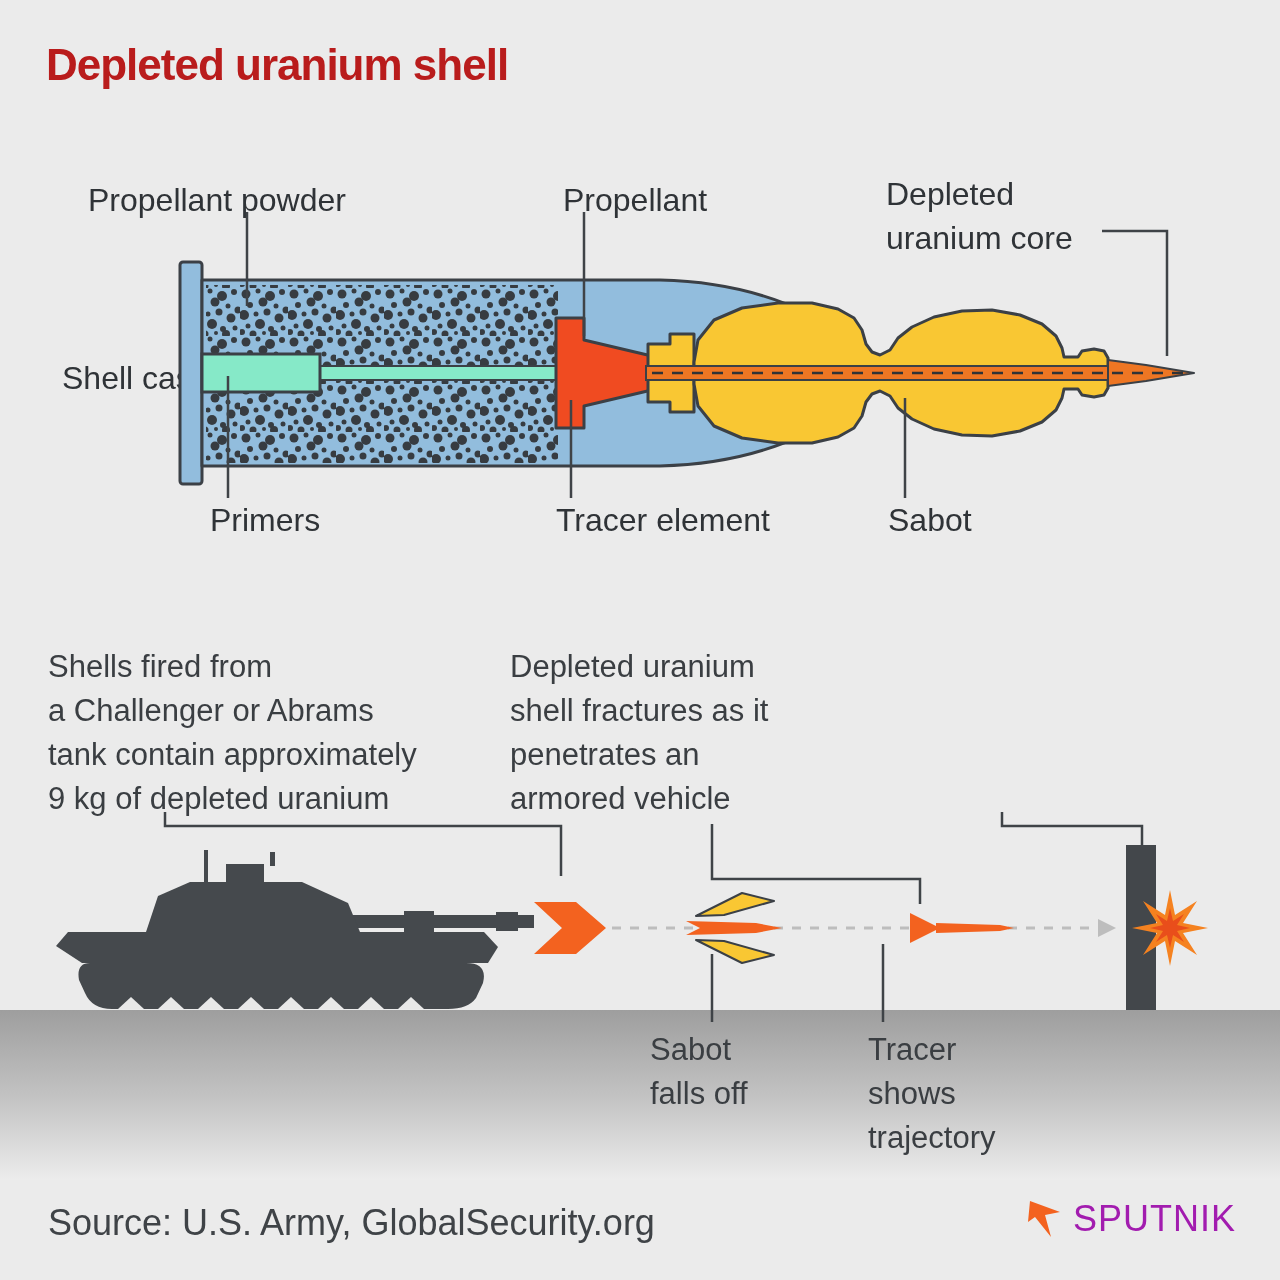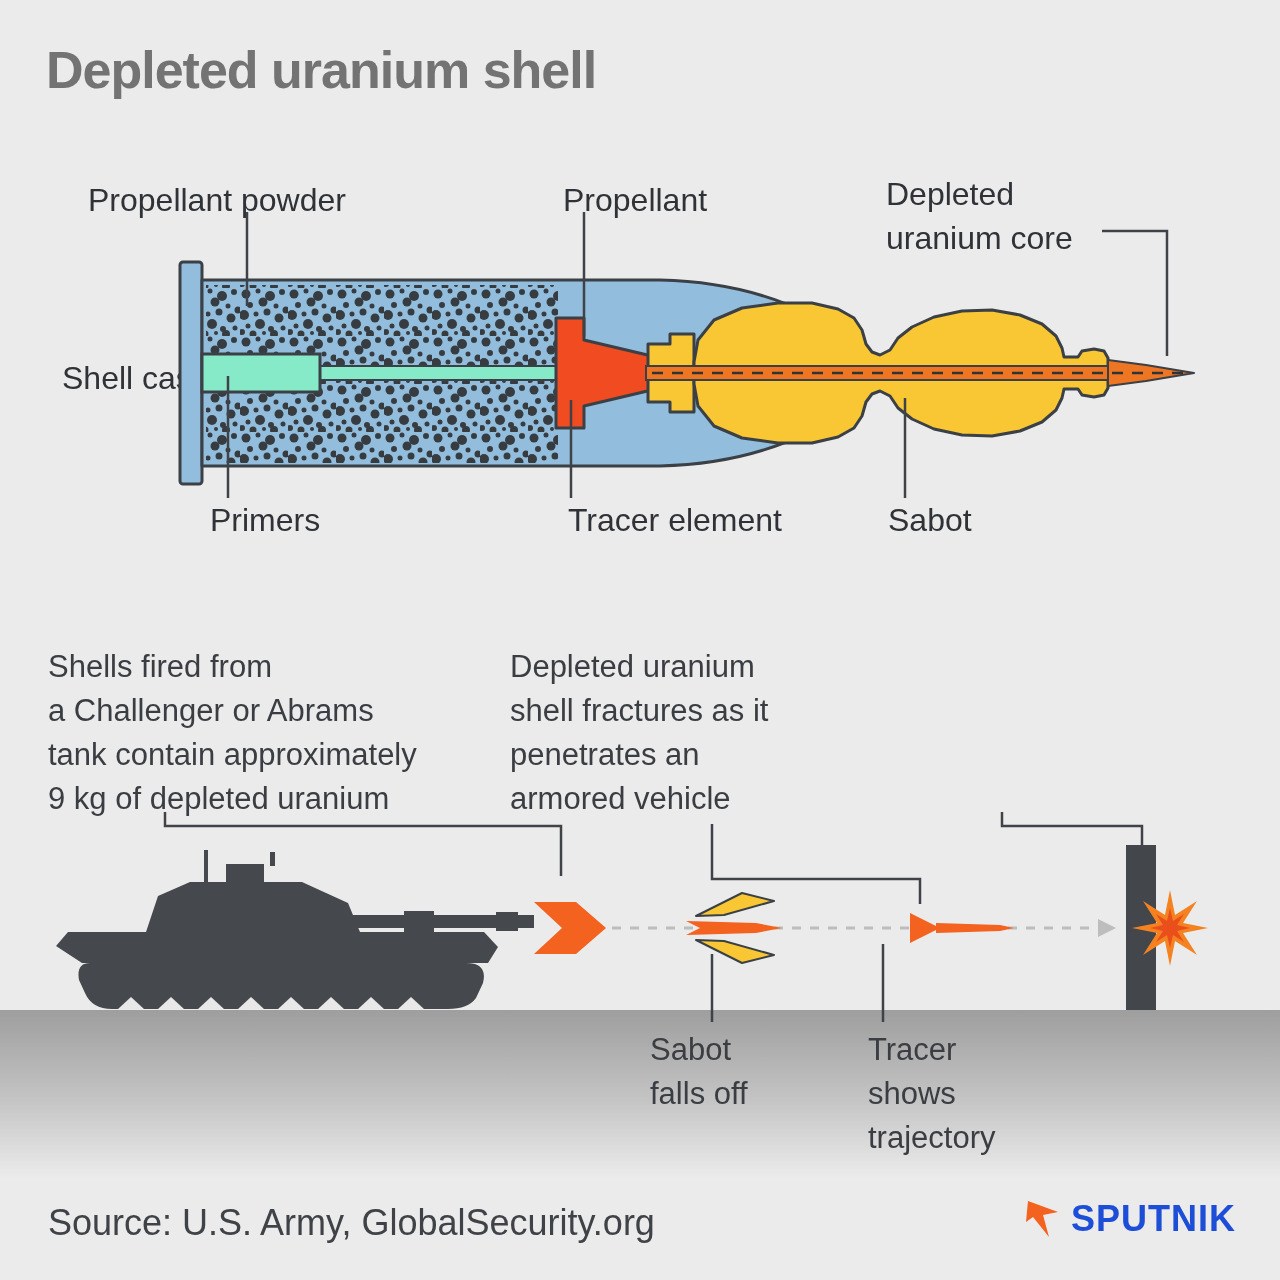--- a/index.html
+++ b/index.html
@@ -1,46 +1,46 @@
 <!DOCTYPE html>
 <html><head>
 <meta charset="utf-8">
 <style>
   html,body{margin:0;padding:0;background:#dcdcdc;}
   .stage{position:relative;width:1280px;height:1280px;background:#ebebeb;overflow:hidden;
          font-family:"Liberation Sans",sans-serif;color:#33373b;}
   .abs{position:absolute;}
-  .title{left:46px;top:40px;font-size:52px;font-weight:700;letter-spacing:-1px;color:#737373;z-index:3;}
+  .title{left:46px;top:40px;font-size:44px;font-weight:700;letter-spacing:-1px;color:#b91c1c;z-index:3;}
   .dlabel{font-size:32px;line-height:44px;color:#2f3337;white-space:pre-line;z-index:3;}
   .under{z-index:1;}
   .caption{font-size:31px;line-height:44px;color:#3a3e42;white-space:pre-line;z-index:3;}
   .overlay{position:absolute;left:0;top:0;z-index:2;pointer-events:none;}
   .ground{left:0;top:1010px;width:1280px;height:170px;z-index:1;
           background:linear-gradient(180deg,#9e9e9e 0%,#c2c2c2 50%,#ececec 100%);}
   .source{left:48px;top:1202px;font-size:36px;color:#3f4347;z-index:3;}
   .logo{right:44px;top:1198px;display:flex;align-items:center;gap:10px;z-index:3;}
-  .logo-text{font-size:36px;font-weight:700;letter-spacing:1px;color:#1d4ed8;}
+  .logo-text{font-size:36px;font-weight:400;letter-spacing:1px;color:#a21caf;}
   .leader{stroke:#3f4347;stroke-width:2.5;fill:none;}
   .outline3{stroke:#3b4046;stroke-width:3;}
   .outline2{stroke:#3b4046;stroke-width:2;}
 </style>
 </head>
 <body>
 
 <div class="stage">
 
   <div class="abs title">Depleted uranium shell</div>
 
   <div class="abs dlabel" style="left:88px;top:178px;">Propellant powder</div>
   <div class="abs dlabel" style="left:563px;top:178px;">Propellant</div>
   <div class="abs dlabel" style="left:886px;top:172px;">Depleted
 uranium core</div>
   <div class="abs dlabel under" style="left:62px;top:356px;">Shell casing</div>
   <div class="abs dlabel" style="left:210px;top:498px;">Primers</div>
-  <div class="abs dlabel" style="left:556px;top:498px;margin-left:12px;">Tracer element</div>
+  <div class="abs dlabel" style="left:556px;top:498px;">Tracer element</div>
   <div class="abs dlabel" style="left:888px;top:498px;">Sabot</div>
 
   <div class="abs caption" style="left:48px;top:645px;">Shells fired from
 a Challenger or Abrams
 tank contain approximately
 9 kg of depleted uranium</div>
   <div class="abs caption" style="left:510px;top:645px;">Depleted uranium
 shell fractures as it
 penetrates an
 armored vehicle</div>

